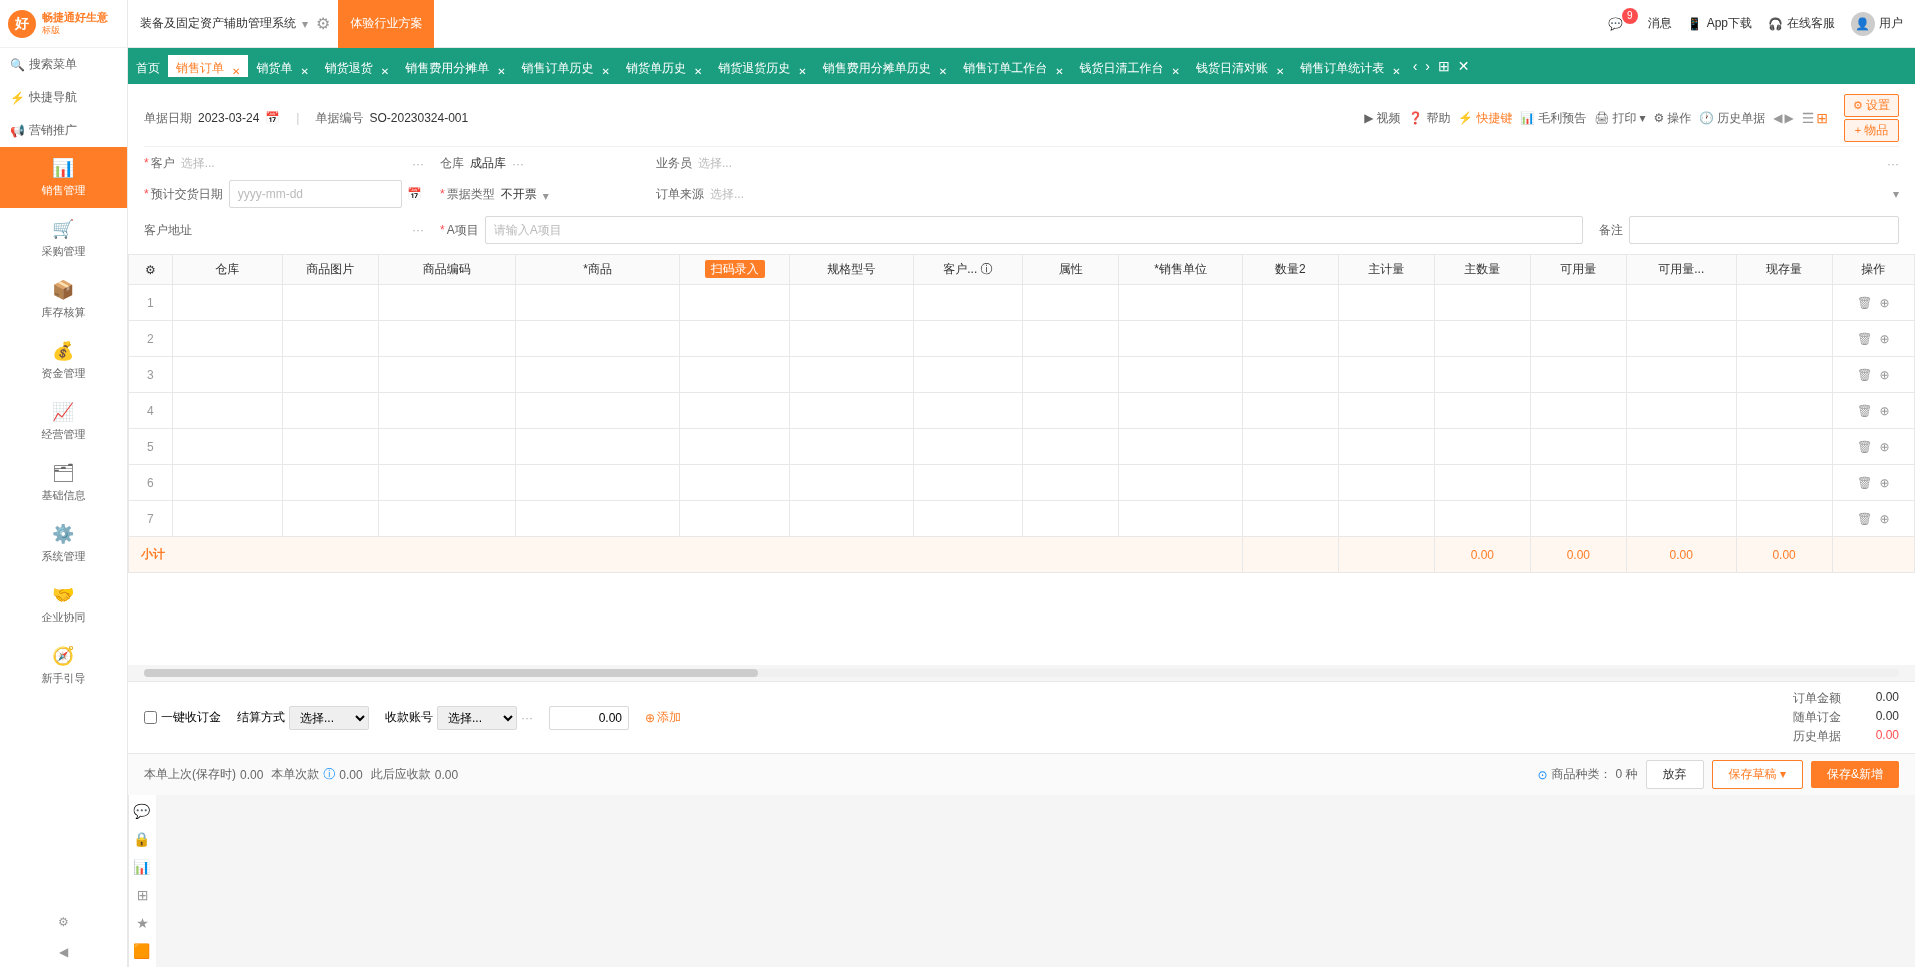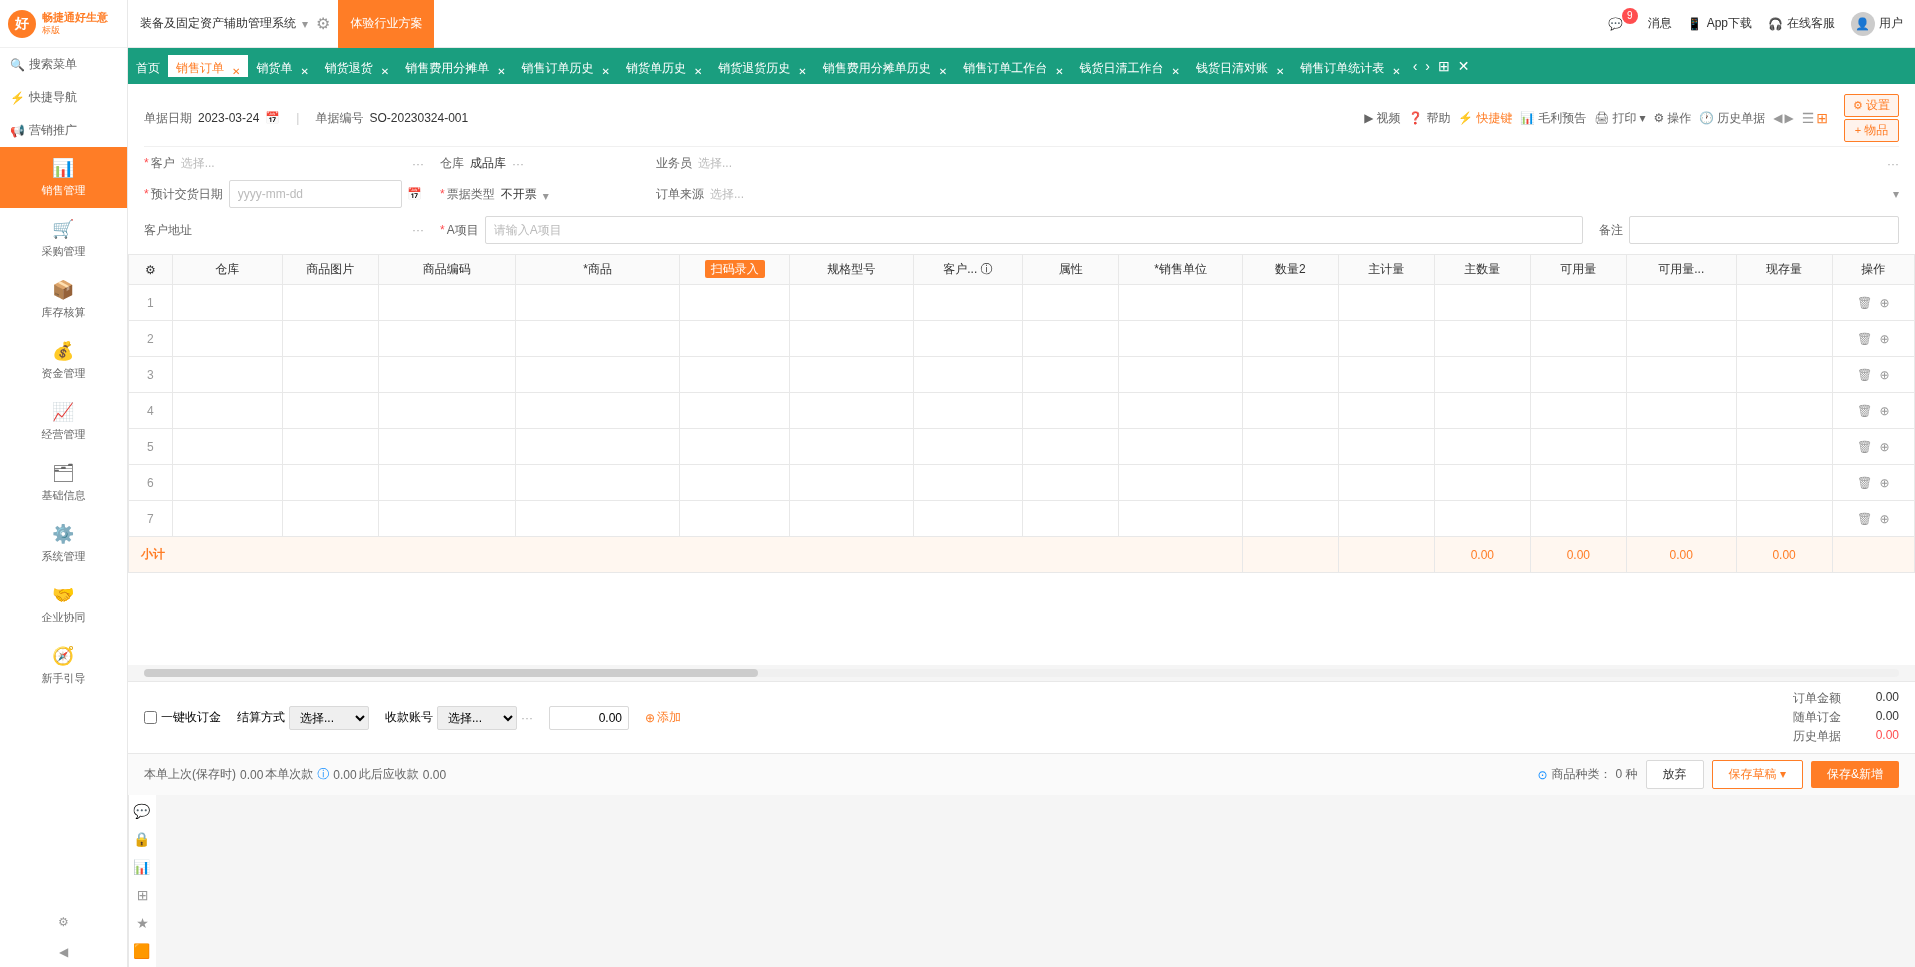--- a/index.html
+++ b/index.html
@@ -135,21 +135,21 @@
       border-top: 1px solid #e8e8e8; gap: 16px; flex-wrap: wrap;
     }
     .bottom-checkbox { display: flex; align-items: center; gap: 4px; cursor: pointer; }
     .bottom-field { display: flex; align-items: center; gap: 4px; }
     .bottom-select { border: 1px solid #d9d9d9; border-radius: 2px; padding: 2px 6px; height: 24px; min-width: 80px; }
     .add-btn { color: #ff7d26; cursor: pointer; display: flex; align-items: center; gap: 2px; }
 
     
     .status-bar {
       display: flex; align-items: center; padding: 6px 16px; background: #fafafa;
-      border-top: 1px solid #e8e8e8; gap: 2px;
+      border-top: 1px solid #e8e8e8; gap: 8px;
     }
     .status-item { display: flex; align-items: center; gap: 4px; color: #666; }
     .status-bar-right { margin-left: auto; display: flex; align-items: center; gap: 8px; }
     .btn-discard { border: 1px solid #d9d9d9; background: #fff; padding: 5px 16px; border-radius: 2px; cursor: pointer; color: #333; }
     .btn-save { border: 1px solid #ff7d26; background: #fff; color: #ff7d26; padding: 5px 16px; border-radius: 2px; cursor: pointer; }
     .btn-save-new { background: #ff7d26; color: #fff; border: none; padding: 5px 16px; border-radius: 2px; cursor: pointer; }
 
     
     .order-summary {
       margin-left: auto; display: flex; flex-direction: column; gap: 2px; align-items: flex-end; font-size: 12px;

